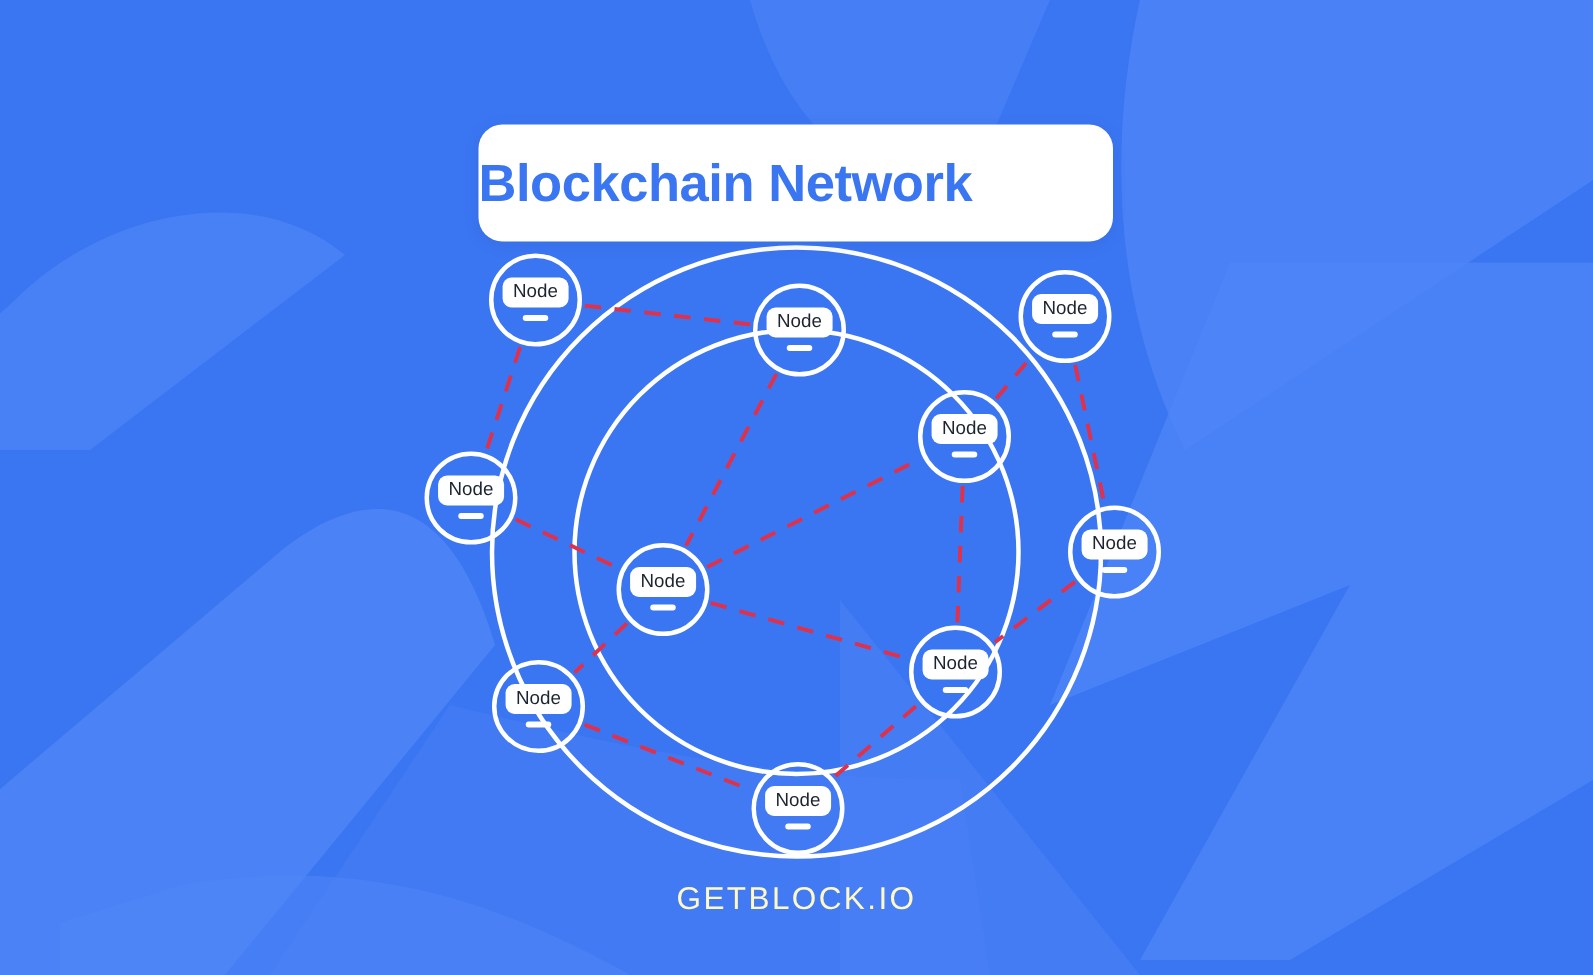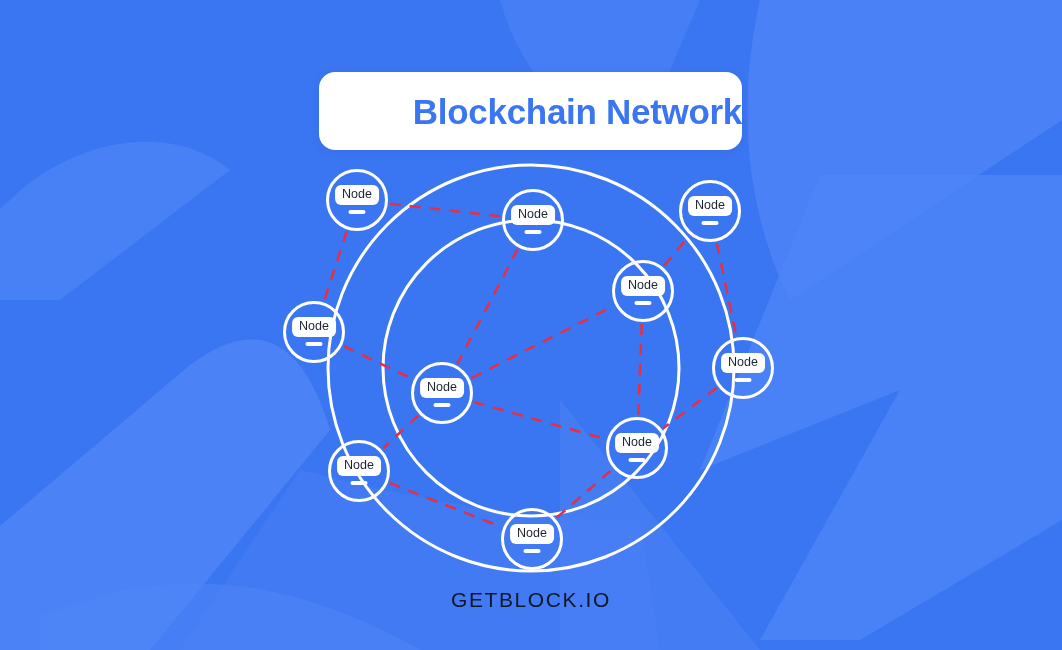--- a/index.html
+++ b/index.html
@@ -25,46 +25,46 @@
   }
   #network-svg {
     position: absolute;
     inset: 0;
     width: 1062px;
     height: 650px;
   }
   #title-card {
     position: absolute;
     left: 319px;
-    top: 72px;
+    top: 83px;
     width: 423px;
     height: 78px;
     background: #ffffff;
     border-radius: 16px;
     display: flex;
     align-items: center;
-    justify-content: flex-end;
+    justify-content: flex-start;
     box-shadow: 0 2px 10px rgba(20, 50, 120, 0.10);
     z-index: 5;
   }
   #title-text {
     color: #3b76f2;
     font-size: 35px;
     font-weight: bold;
     letter-spacing: -0.3px;
     line-height: 1;
     white-space: nowrap;
   }
   #brand {
     position: absolute;
     left: 0;
     top: 588px;
     width: 1062px;
     text-align: center;
-    color: #0f172a;
+    color: #fef9c3;
     font-size: 21px;
     letter-spacing: 1.6px;
     z-index: 6;
     pointer-events: none;
   }
   .node-wrap {
     position: absolute;
     width: 62px;
     height: 62px;
     z-index: 4;

